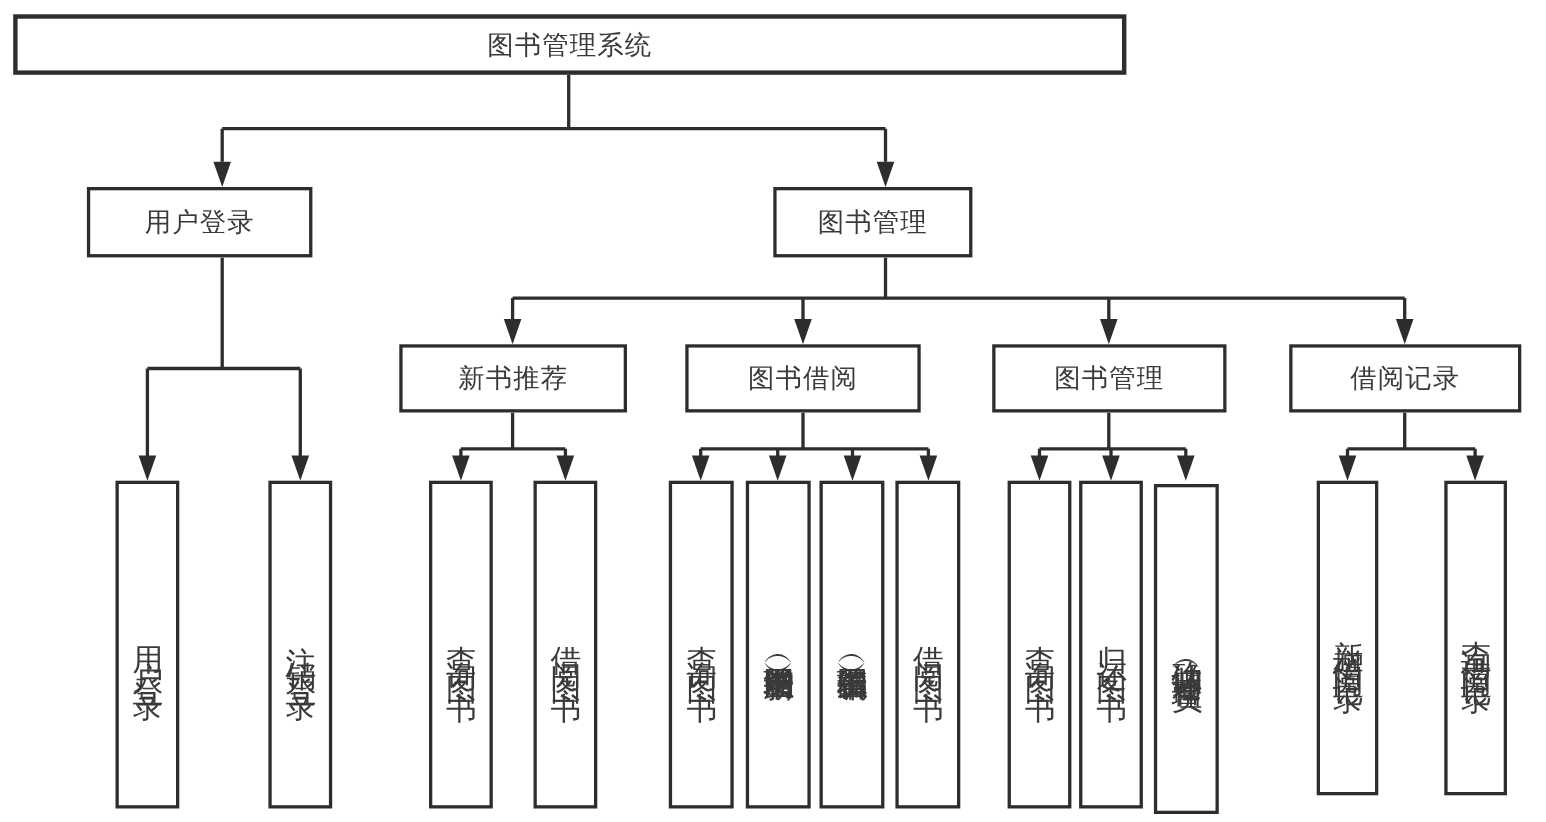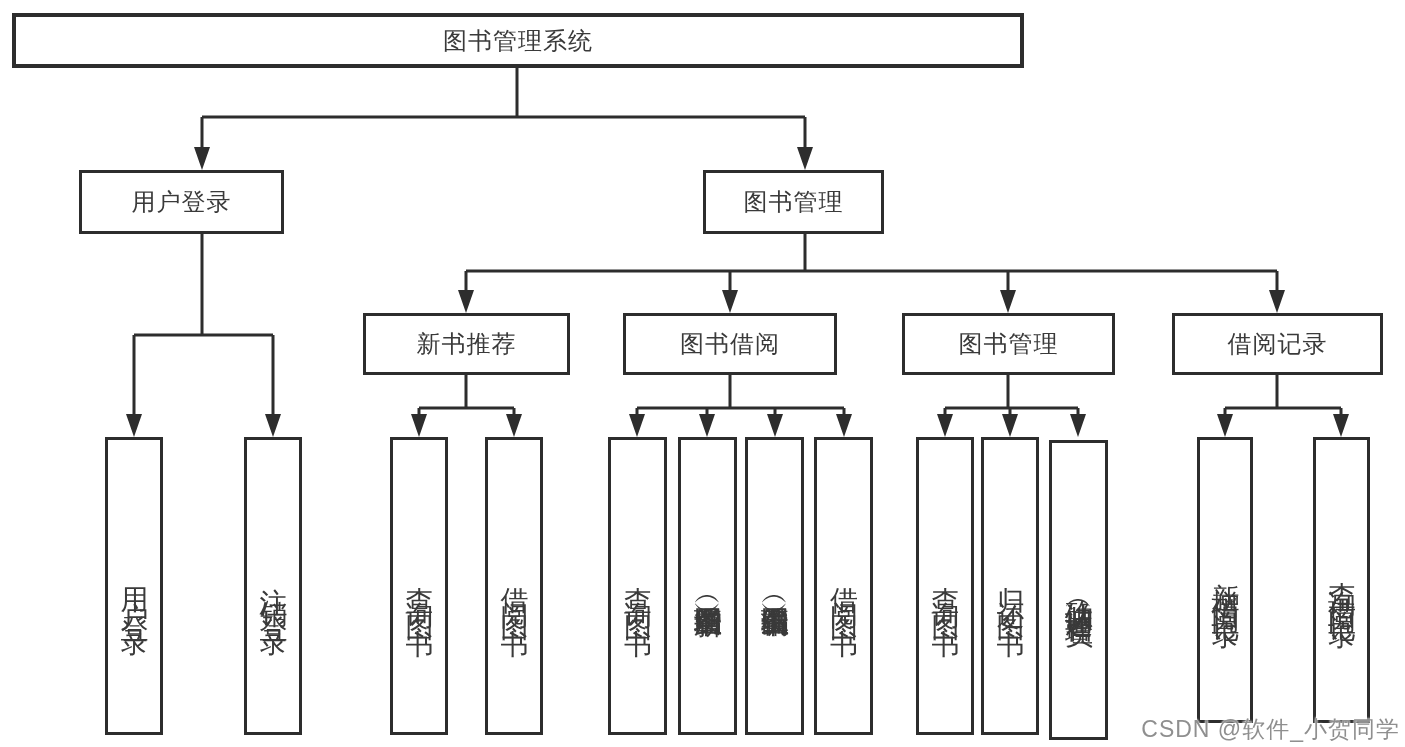--- a/index.html
+++ b/index.html
@@ -136,15 +136,14 @@
     <span class="vtext ls-sm">确认归还（管理员）</span>
   </div>
 
   <div class="node leaf" style="left:1197px;top:437px;width:56px;height:286px;">
     <span class="vtext ls-md">新增借阅记录</span>
   </div>
   <div class="node leaf" style="left:1313px;top:437px;width:57px;height:286px;">
     <span class="vtext ls-md">查询借阅记录</span>
   </div>
 
-  <div class="watermark">CSDN @软件_小贺同学</div>
 
 </div>
 
 </body></html>

